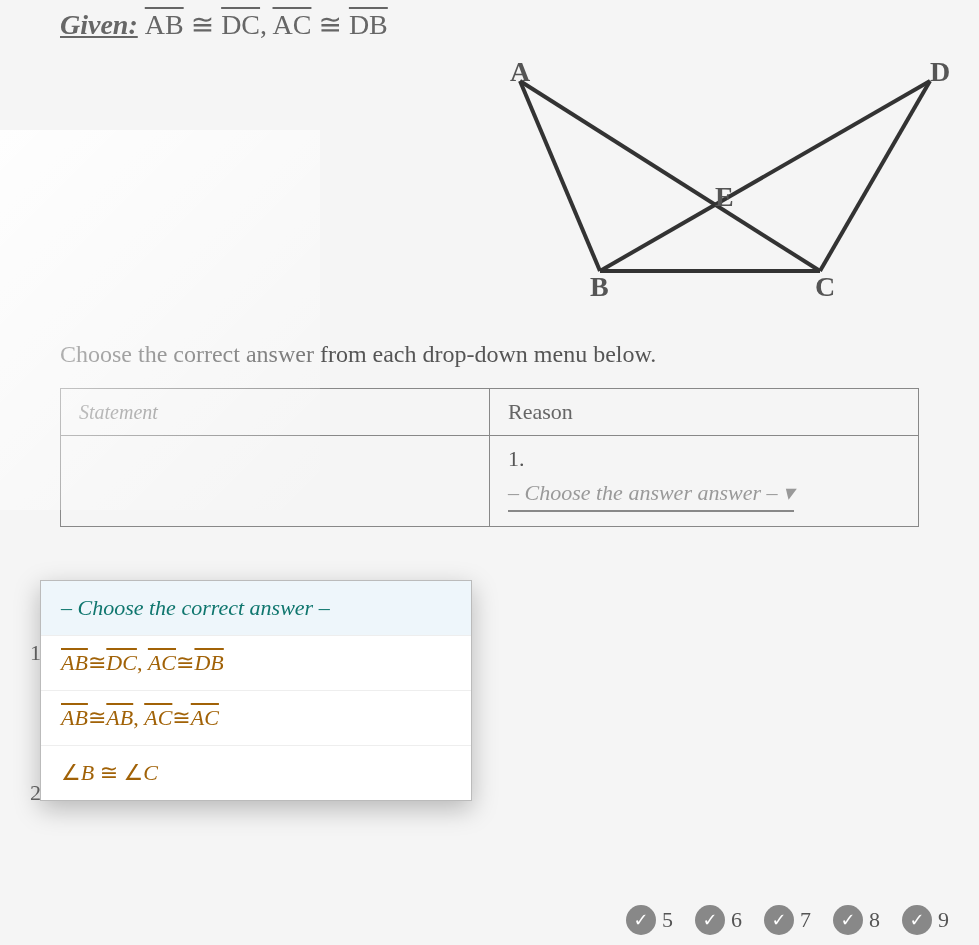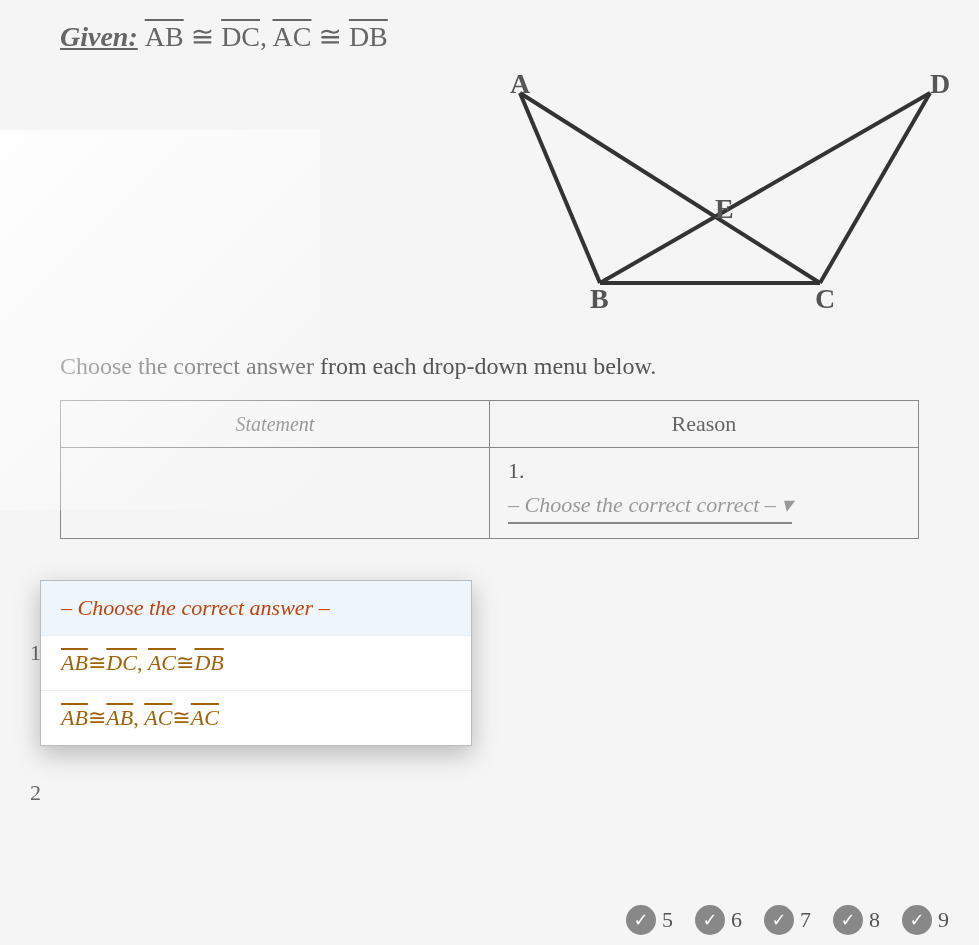--- a/index.html
+++ b/index.html
@@ -6,21 +6,21 @@
       margin: 0;
       padding: 0;
       font-family: Georgia, 'Times New Roman', serif;
       background: #f5f5f5;
       width: 979px;
       height: 945px;
       position: relative;
       color: #555;
     }
     .content {
-      padding: 20px 60px;
+      padding: 8px 60px;
     }
     .given-prove {
       font-size: 28px;
       color: #666;
       margin-bottom: 12px;
       font-style: italic;
     }
     .label-underline {
       text-decoration: underline;
       font-weight: bold;
@@ -58,36 +58,35 @@
     .proof-table td, .proof-table th {
       border: 1px solid #888;
       padding: 10px 18px;
       text-align: left;
       vertical-align: top;
       font-weight: normal;
     }
     .proof-table th {
       font-size: 22px;
       color: #666;
-      text-align: center;
     }
     .dropdown-open {
       position: absolute;
       left: 40px;
       top: 580px;
       width: 430px;
       background: #fff;
       border: 1px solid #bbb;
       box-shadow: 0 8px 24px rgba(0,0,0,0.25);
       z-index: 10;
       font-size: 22px;
     }
     .dropdown-open .placeholder {
       padding: 14px 20px;
-      color: #c2410c;
+      color: #0f766e;
       font-style: italic;
       background: #eef6fb;
     }
     .dropdown-open .option {
       padding: 14px 20px;
       border-top: 1px solid #eee;
       color: #a16207;
       cursor: pointer;
       font-style: italic;
     }
@@ -186,41 +185,44 @@
         <tr>
       <th style="width:50%;">
         <span class="statement-header">Statement</span>
       </th>
       <th>Reason</th>
     </tr>
     <tr>
       <td class="reason-cell"></td>
       <td class="reason-cell">
         <div>1.</div>
-        <span class="reason-dropdown">– Choose the correct correct – ▾</span>
+        <span class="reason-dropdown">– Choose the answer answer – ▾</span>
       </td>
     </tr>
   </tbody>
     </table>
 
 </div>
 
 <div class="glare"></div>
 
 <div class="row-num-left" style="top:640px;">1</div>
 <div class="row-num-left" style="top:780px;">2</div>
 
 <div class="dropdown-open">
   <div class="placeholder">– Choose the correct answer –</div>
   <div class="option">
     <span class="normal"><span class="overline"><i>AB</i></span>≅<span class="overline"><i>DC</i></span>, <span class="overline"><i>AC</i></span>≅<span class="overline"><i>DB</i></span></span>
   </div>
   <div class="option">
     <span class="normal"><span class="overline"><i>AB</i></span>≅<span class="overline"><i>AB</i></span>, <span class="overline"><i>AC</i></span>≅<span class="overline"><i>AC</i></span></span>
   </div>
+  <div class="option">
+    <span class="normal">∠<i>B</i> ≅ ∠<i>C</i></span>
+  </div>
 </div>
 
 <div class="nav-bar">
   <div class="nav-item">
     <div class="check-circle">✓</div>
     <span>5</span>
   </div>
   <div class="nav-item">
     <div class="check-circle">✓</div>
     <span>6</span>

